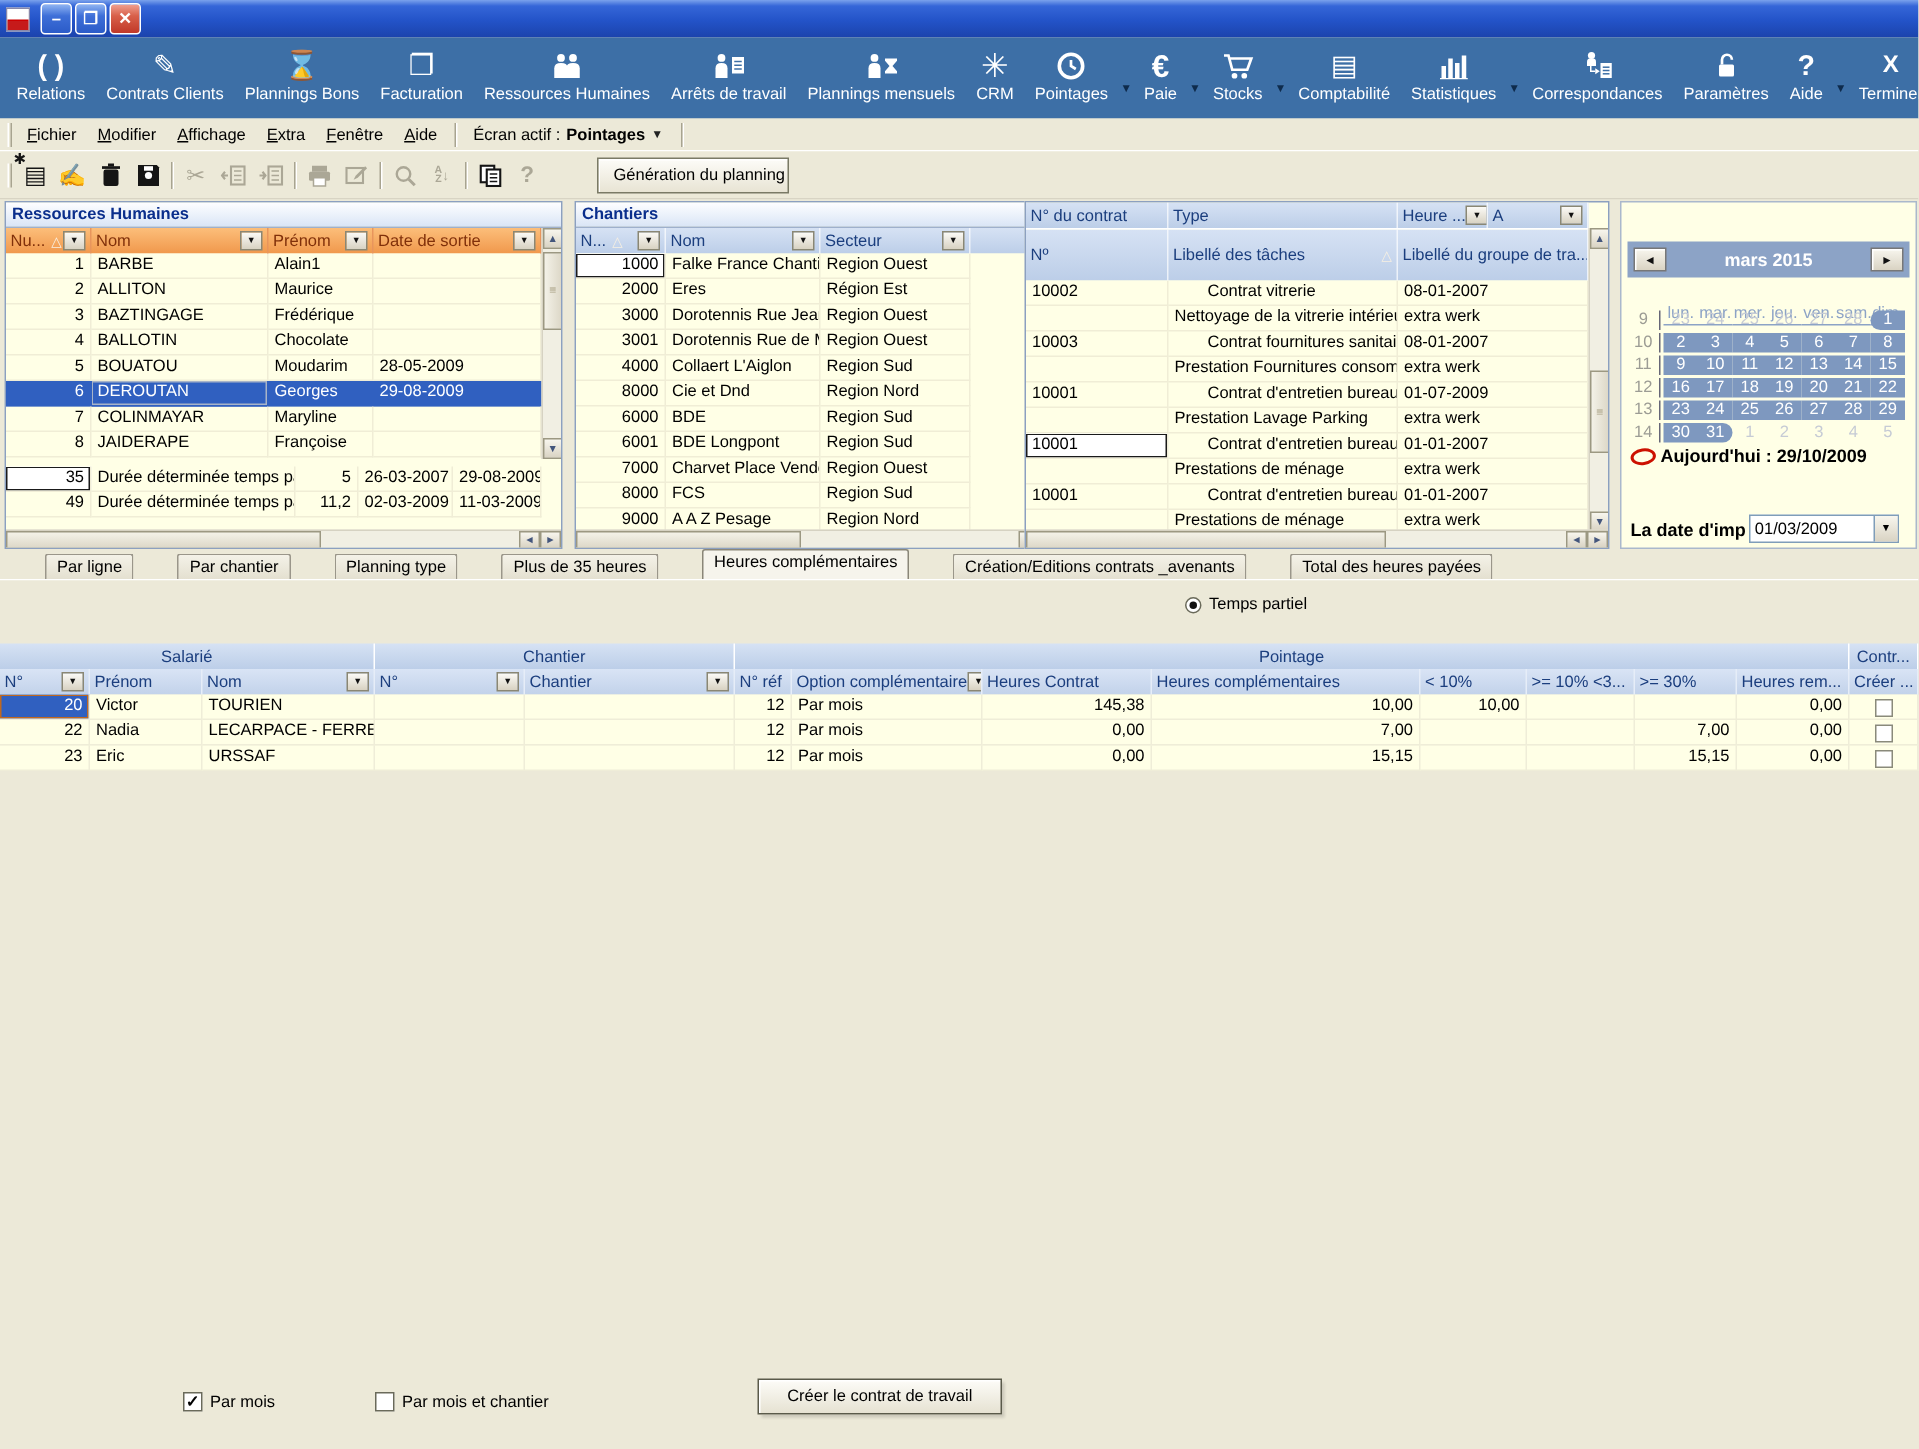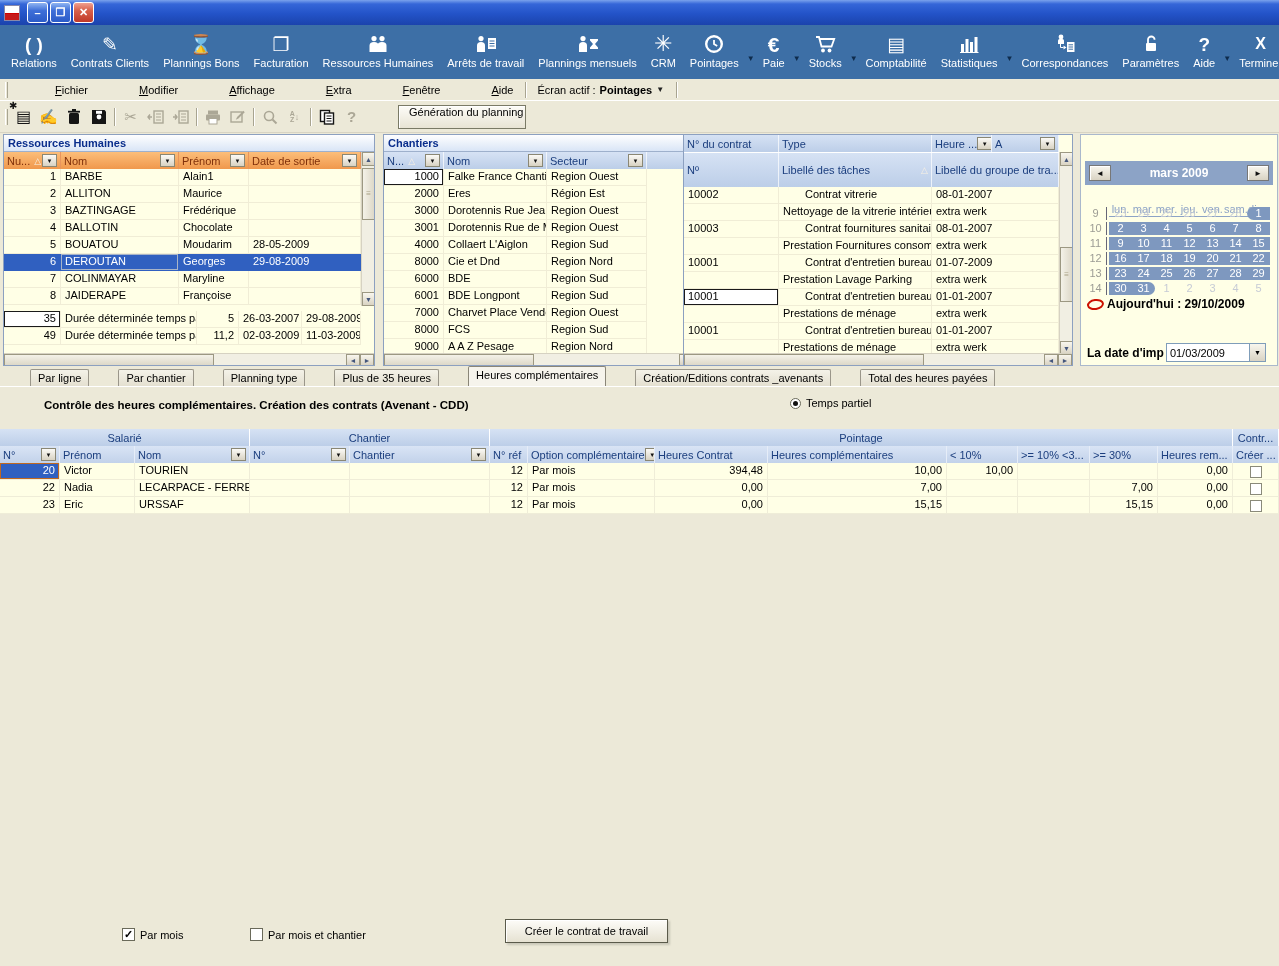--- a/index.html
+++ b/index.html
@@ -21,36 +21,36 @@
   .winbtn.close{background:linear-gradient(180deg,#F0A090,#D8604A 40%,#C03828);}
   
   .toolbar1{height:54px;background:#3D6FA6;display:flex;align-items:flex-start;padding:5px 2px 0 4px;}
   .tb1-item{display:flex;flex-direction:column;align-items:center;padding:1px 7px;color:#fff;cursor:default;}
   .tb1-icon{height:26px;display:flex;align-items:center;justify-content:center;font-size:19px;line-height:1;}
   .tb1-label{font-size:11px;white-space:nowrap;}
   .tb1-arrow{color:#0E2B4C;font-size:8px;align-self:flex-end;margin-bottom:16px;padding:0 1px;}
   
   .menubar{height:22px;display:flex;align-items:center;background:#ECE9D8;border-bottom:1px solid #FFFFFF;padding-left:2px;}
   .grip{width:3px;height:16px;border-left:1px solid #fff;border-right:1px solid #A8A490;margin:0 3px;}
-  .mi{display:inline-block;padding:2px 7px;margin-left:37px;}
+  .mi{display:inline-block;padding:2px 7px;}
   .mi::first-letter{text-decoration:underline;}
   .mb-sep{width:1px;height:16px;background:#A8A490;margin:0 4px;box-shadow:1px 0 0 #fff;}
   .ecran-label{padding:0 4px 0 8px;}
   .ecran-value{font-weight:bold;padding-right:4px;}
   .mb-caret{font-size:8px;color:#222;margin-right:8px;}
   
   .toolbar2{height:32px;display:flex;align-items:center;background:#ECE9D8;padding-left:2px;border-bottom:1px solid #D8D4C4;}
   .t2b{width:25px;height:24px;display:flex;align-items:center;justify-content:center;font-size:15px;color:#151515;}
   .t2b.dis{color:#ABA796;}
   .t2b svg{display:block;}
   .t2-sep{width:1px;height:18px;background:#A8A490;box-shadow:1px 0 0 #fff;margin:0 3px;}
   .stack{position:relative;font-size:16px;}
   .stack .star{position:absolute;left:-7px;top:-7px;font-size:10px;}
   .sortAZ{display:flex;flex-direction:column;font-size:7px;line-height:6px;font-weight:bold;align-items:center;}
-  .gen-btn{margin-left:34px;height:24px;display:flex;gap:4px;padding:0 6px;
+  .gen-btn{margin-left:34px;height:24px;display:flex;align-items:center;gap:4px;padding:0 6px;
     background:linear-gradient(#FDFCF8,#E8E4D4);border:1px solid #7A7A66;box-shadow:1px 1px 0 #fff inset;
     max-width:128px;overflow:hidden;white-space:nowrap;}
   
   .panels{position:relative;height:234px;background:#ECE9D8;}
   .panel{position:absolute;top:1px;border:1px solid #8CA0C0;background:#FFFFE6;overflow:hidden;}
   .ptitle{height:17px;background:linear-gradient(#FEFEFF,#D9E5F6);color:#0A2E8C;font-weight:bold;
     padding:2px 4px;border-bottom:1px solid #9EB0CC;}
   .hdr{display:flex;height:17px;background:linear-gradient(#D6E2F4,#BCCEE8);color:#1B3E7E;}
   .hdr.orange{background:linear-gradient(#FCBE7A,#F0984C);color:#80300A;}
   .hcell{display:flex;align-items:center;padding:0 3px;border-right:1px solid rgba(255,255,255,.7);
@@ -707,21 +707,21 @@
       <span class="hthumb" style="left:0;width:240px;"></span>
       <span class="hbtns">
           <span class="hbtn">◄</span>
           <span class="hbtn">►</span>
         </span>
     </div>
   </div>
 
   <div class="panel calpanel">
     <div class="cal-head">
-      <span>mars 2009</span>
+      <span>mars 2015</span>
     </div>
     <span class="cal-nav" style="left:8px;top:30px;">◄</span>
     <span class="cal-nav" style="right:8px;top:30px;">►</span>
     <div class="cal-grid" style="top:68px;">
       <span class="dayname first"></span>
       <span style="display:contents;">
         
       <span class="dayname">lun.</span><span class="dayname">mar.</span><span class="dayname">mer.</span><span class="dayname">jeu.</span><span class="dayname">ven.</span><span class="dayname">sam.</span><span class="dayname">dim.</span></span>
     </div>
     <div class="cal-grid cal-cells">
@@ -794,21 +794,20 @@
 <span class="tab">Par ligne</span>
     <span class="tab">Par chantier</span>
     <span class="tab">Planning type</span>
     <span class="tab">Plus de 35 heures</span>
     <span class="tab active">Heures complémentaires</span>
     <span class="tab">Création/Editions contrats _avenants</span>
     <span class="tab">Total des heures payées</span>
   </div>
 
 <div class="content">
-  <div class="heading">Contrôle des heures complémentaires. Création des contrats (Avenant - CDD)</div>
   <div class="radio-wrap">
     <span class="radio">
         <span class="dot"></span>
       </span>
     <span>Temps partiel</span>
   </div>
 
   <div class="mtable">
     <div class="grow">
       <span class="gcell" style="width:250px;">Salarié</span>
@@ -868,21 +867,21 @@
     <div>
 
         <div class="mrow">
           <span class="cell num c1 sel">20</span>
           <span class="cell c2">Victor</span>
           <span class="cell c3">TOURIEN</span>
           <span class="cell c4"></span>
           <span class="cell c5"></span>
           <span class="cell num c6">12</span>
           <span class="cell c7">Par mois</span>
-          <span class="cell num c8">394,48</span>
+          <span class="cell num c8">145,38</span>
           <span class="cell num c9">10,00</span>
           <span class="cell num c10">10,00</span>
           <span class="cell num c11"></span>
           <span class="cell num c12"></span>
           <span class="cell num c13">0,00</span>
           <span class="cell c14">
             <span class="cbx"></span>
           </span>
         </div>
 

